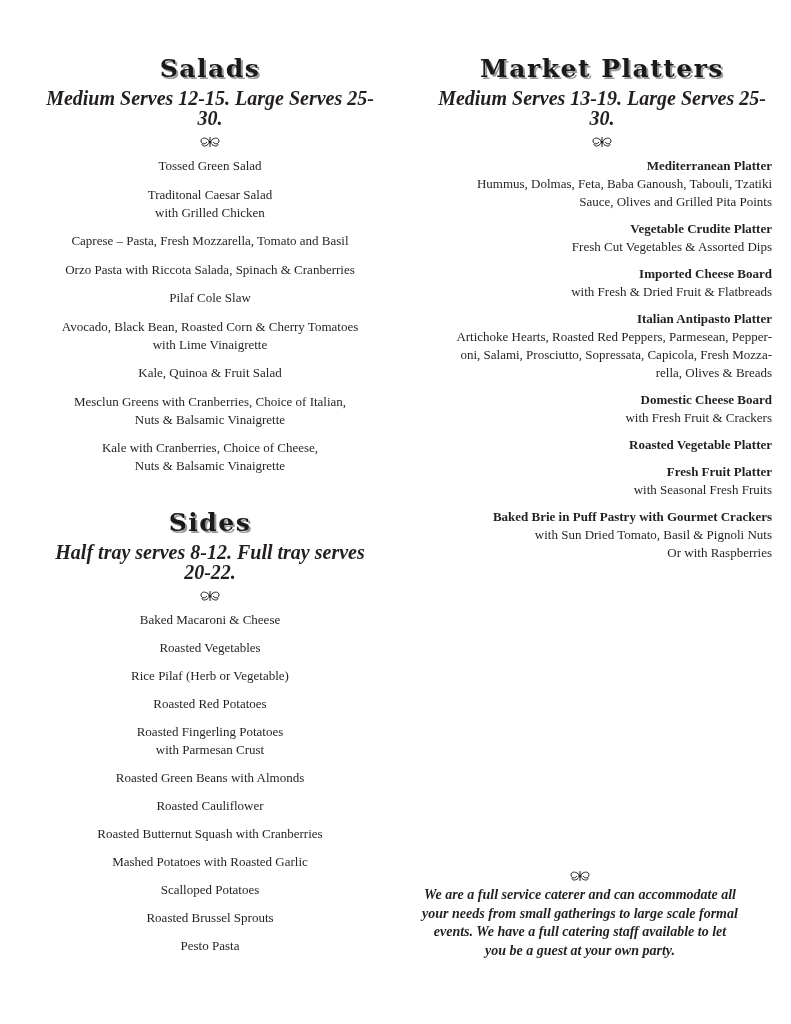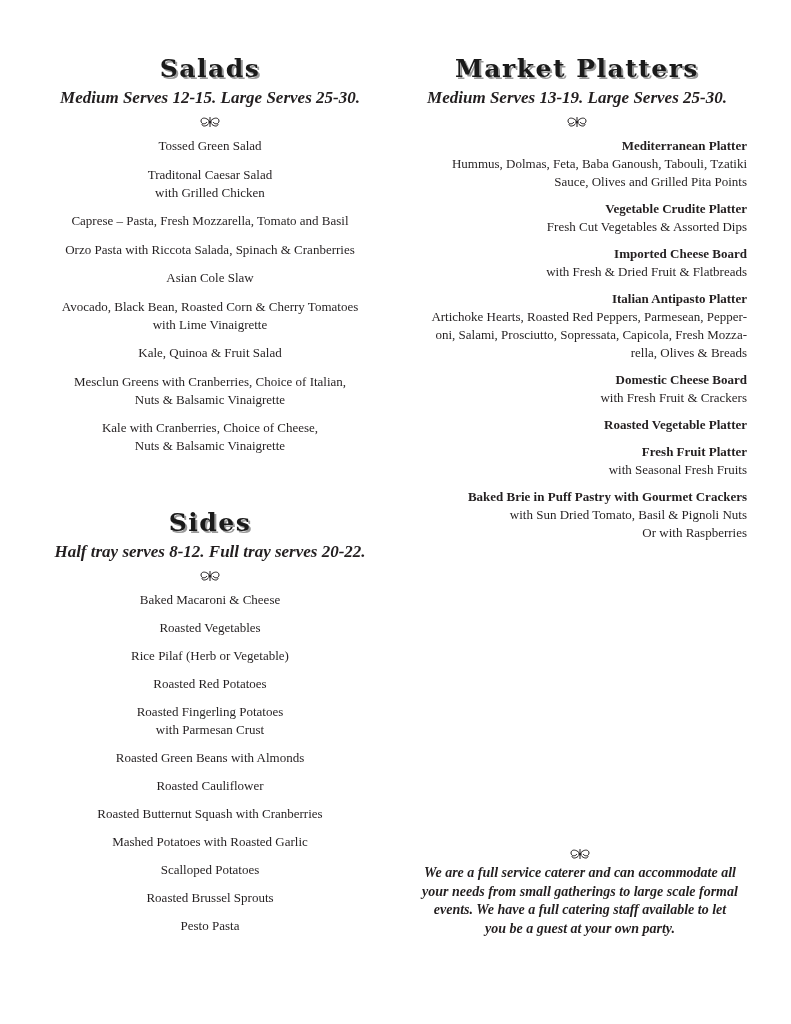--- a/index.html
+++ b/index.html
@@ -1,32 +1,32 @@
 <!DOCTYPE html>
 <html><head>
 <meta charset="utf-8">
 <style>
   html, body { margin: 0; padding: 0; background: #ffffff; }
   body { width: 791px; height: 1024px; position: relative; overflow: hidden;
          font-family: "Liberation Serif", "DejaVu Serif", serif; color: #231f20; }
   .col { position: absolute; text-align: center; }
   .col-left { left: 40px; width: 340px; top: 52px; }
-  .col-right { left: 407px; width: 340px; top: 52px; }
+  .col-right { left: 432px; width: 340px; top: 52px; }
   .heading { font-family: "DejaVu Serif", "Liberation Serif", serif; font-weight: bold;
              font-size: 25px; letter-spacing: 1.5px; margin: 0; line-height: 34px;
              color: #1a1a1a; text-shadow: 2px 2px 0 #9a9a9a; }
-  .subtitle { font-style: italic; font-weight: bold; font-size: 17px; margin: 2px 0 0 0;
+  .subtitle { font-style: italic; font-weight: bold; font-size: 20px; margin: 2px 0 0 0;
               line-height: 20px; }
   .flourish { display: block; margin: 8px auto 9px auto; width: 22px; height: 12px; }
   .item { font-size: 13px; line-height: 18px; margin: 0 0 10px 0; }
   .item-title { font-weight: bold; display: block; }
   .item-line { display: block; }
   .col-left .item { margin-bottom: 10.5px; }
   .sides { position: absolute; left: 40px; width: 340px; top: 506px; text-align: center; }
-  .footer-note { position: absolute; left: 410px; width: 340px; top: 848px; text-align: center; }
+  .footer-note { position: absolute; left: 410px; width: 340px; top: 870px; text-align: center; }
   .footer-note .note-text { font-style: italic; font-weight: bold; font-size: 14px; line-height: 18.5px;
                             margin: 4px 0 0 0; }
   .mp .item { margin-bottom: 9px; text-align: right; }
 </style>
 </head>
 <body>
 
 <svg width="0" height="0" style="position:absolute">
   <defs>
     <g id="flourish">
@@ -49,21 +49,21 @@
         <span class="item-line">Traditonal Caesar Salad</span>
         <span class="item-line">with Grilled Chicken</span>
       </p>
     <p class="item">
         <span class="item-line">Caprese – Pasta, Fresh Mozzarella, Tomato and Basil</span>
       </p>
     <p class="item">
         <span class="item-line">Orzo Pasta with Riccota Salada, Spinach &amp; Cranberries</span>
       </p>
     <p class="item">
-        <span class="item-line">Asian Cole Slaw</span>
+        <span class="item-line">Pilaf Cole Slaw</span>
       </p>
     <p class="item">
         <span class="item-line">Avocado, Black Bean, Roasted Corn &amp; Cherry Tomatoes</span>
         <span class="item-line">with Lime Vinaigrette</span>
       </p>
     <p class="item">
         <span class="item-line">Kale, Quinoa &amp; Fruit Salad</span>
       </p>
     <p class="item">
         <span class="item-line">Mesclun Greens with Cranberries, Choice of Italian,</span>

